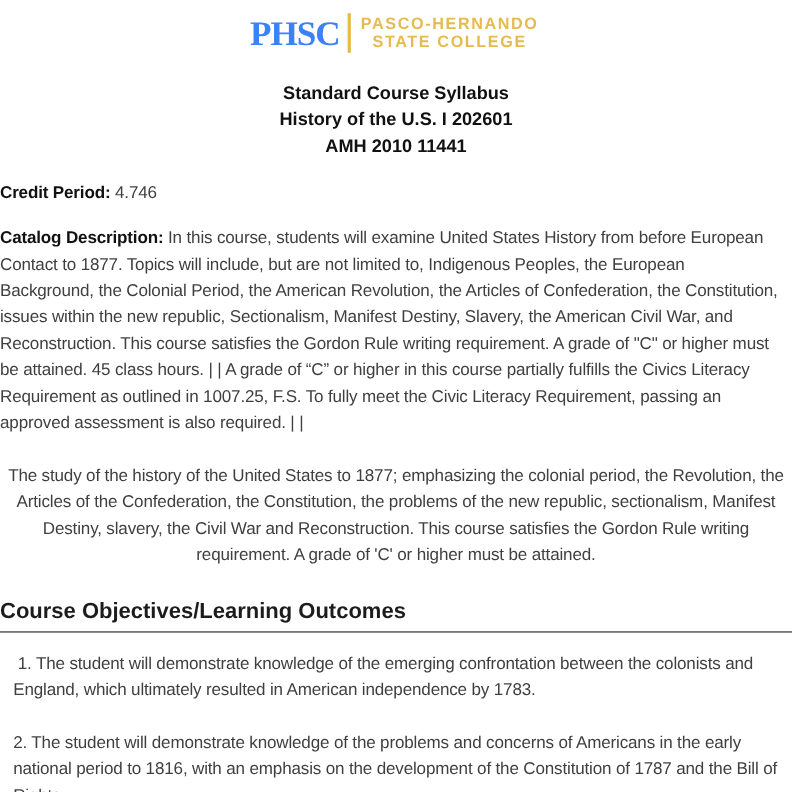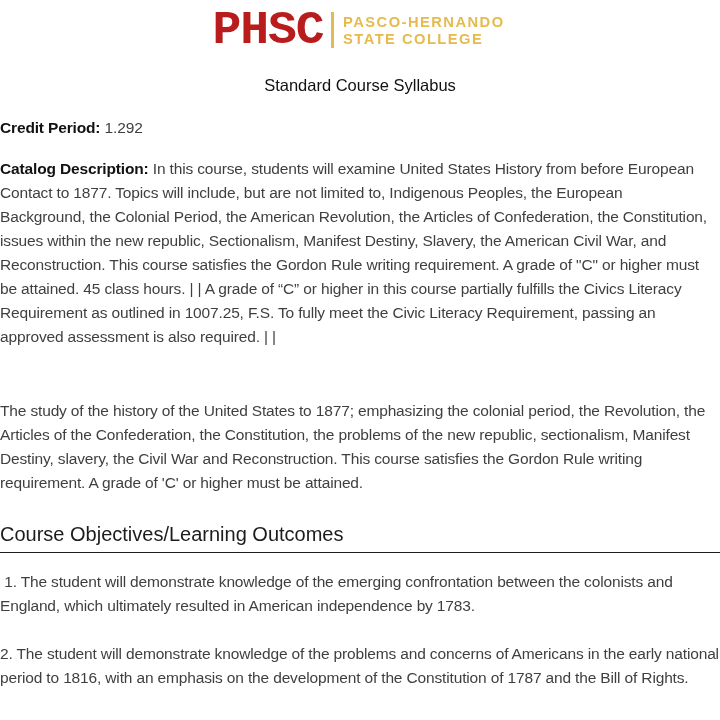--- a/index.html
+++ b/index.html
@@ -22,58 +22,59 @@
 
   
   .logo-row {
     display: flex;
     justify-content: center;
     align-items: center;
     padding-top: 8px;
     height: 44px;
   }
   .logo-acronym {
-    font-family: Liberation Mono, monospace;
+    font-family: Liberation Serif, serif;
     font-weight: 900;
-    font-size: 48px;
+    font-size: 32px;
     line-height: 42px;
     letter-spacing: -1px;
-    color: #b91c1c;
+    color: #3b82f6;
     transform: scaleY(0.98);
   }
   .logo-divider {
     width: 3px;
     height: 36px;
     background: #e6ba4d;
     margin: 0 9px 0 7px;
     align-self: center;
   }
   .logo-name {
     display: flex;
     flex-direction: column;
     justify-content: center;
+    text-align: center;
   }
   .logo-name span {
     font-weight: 700;
     font-size: 15px;
     line-height: 17px;
     letter-spacing: 1.5px;
     color: #e6ba4d;
     transform: scaleX(0.98);
     transform-origin: left;
     white-space: nowrap;
   }
 
   
   .title-block {
     margin-top: 21px;
     text-align: center;
   }
   .title-block div {
-    font-weight: 400;
+    font-weight: 700;
     font-size: 16.5px;
     line-height: 24px;
     color: #111111;
   }
 
   
   .body-text {
     font-size: 15.5px;
     line-height: 24px;
     letter-spacing: -0.15px;
@@ -83,65 +84,69 @@
     color: #111111;
     font-weight: 700;
   }
   .credit-line {
     margin: 19px 0 0 0;
   }
   .catalog-para {
     margin: 17px 12px 0 0;
   }
   .desc2-para {
-    margin: 50px 0 0 0;
+    margin: 24px 0 0 0;
+    text-align: center;
   }
 
   
   .section-heading {
     margin: 26px 0 0 0;
     font-size: 20px;
-    font-weight: 400;
+    font-weight: 700;
     line-height: 26px;
     letter-spacing: 0;
     color: #1c1c1c;
   }
   .section-rule {
     border: none;
     border-top: 1.5px solid #1c1c1c;
     margin: 5px 0 0 0;
     width: 720px;
   }
 
   
   .objective {
     white-space: pre-wrap;
+    padding-left: 12px;
   }
   .objective-1 { margin: 17px 0 0 0; }
   .objective-2 { margin: 24px 0 0 0; }
 </style>
 </head>
 <body>
 
 <div class="page">
 
   <div class="logo-row">
     <div class="logo-acronym">PHSC</div>
     <div class="logo-divider"></div>
     <div class="logo-name">
       <span>PASCO-HERNANDO</span>
       <span>STATE COLLEGE</span>
     </div>
   </div>
 
   <div class="title-block">
     <div>Standard Course Syllabus</div>
+    <div>History of the U.S. I 202601</div>
+    <div>AMH 2010 11441</div>
   </div>
 
-  <p class="body-text credit-line"><b class="lbl">Credit Period:</b> <span>1.292</span></p>
+  <p class="body-text credit-line"><b class="lbl">Credit Period:</b> <span>4.746</span></p>
 
   <p class="body-text catalog-para"><b class="lbl">Catalog Description:</b> <span>In this course, students will examine United States History from before European Contact to 1877. Topics will include, but are not limited to, Indigenous Peoples, the European Background, the Colonial Period, the American Revolution, the Articles of Confederation, the Constitution, issues within the new republic, Sectionalism, Manifest Destiny, Slavery, the American Civil War, and Reconstruction. This course satisfies the Gordon Rule writing requirement. A grade of "C" or higher must be attained. 45 class hours. | | A grade of “C” or higher in this course partially fulfills the Civics Literacy Requirement as outlined in 1007.25, F.S. To fully meet the Civic Literacy Requirement, passing an approved assessment is also required. | |</span></p>
 
   <p class="body-text desc2-para">The study of the history of the United States to 1877; emphasizing the colonial period, the Revolution, the Articles of the Confederation, the Constitution, the problems of the new republic, sectionalism, Manifest Destiny, slavery, the Civil War and Reconstruction. This course satisfies the Gordon Rule writing requirement. A grade of 'C' or higher must be attained.</p>
 
   <h2 class="section-heading">Course Objectives/Learning Outcomes</h2>
   <hr class="section-rule">
 
   <p class="body-text objective objective-1"> 1. The student will demonstrate knowledge of the emerging confrontation between the colonists and England, which ultimately resulted in American independence by 1783.</p>
   <p class="body-text objective objective-2">2. The student will demonstrate knowledge of the problems and concerns of Americans in the early national period to 1816, with an emphasis on the development of the Constitution of 1787 and the Bill of Rights.</p>

